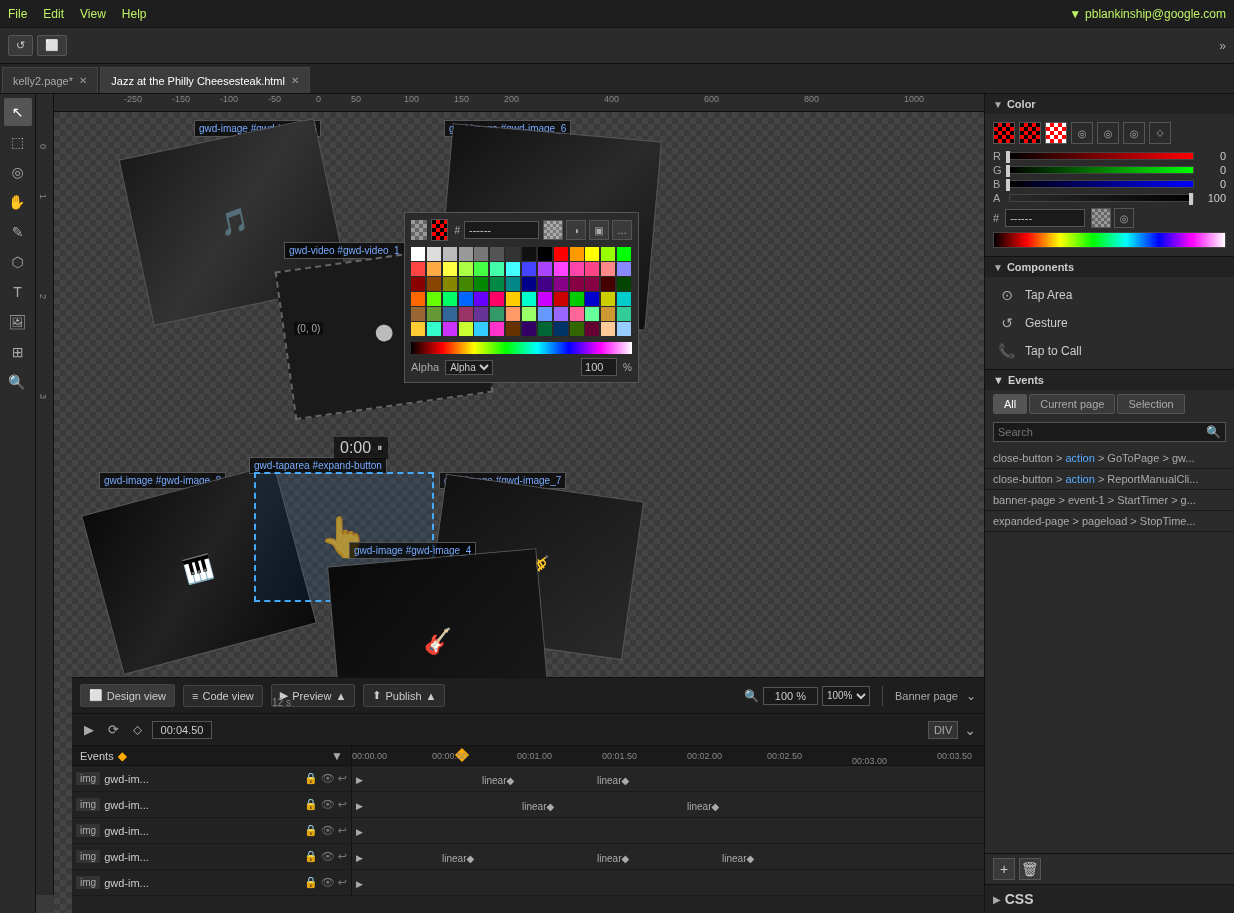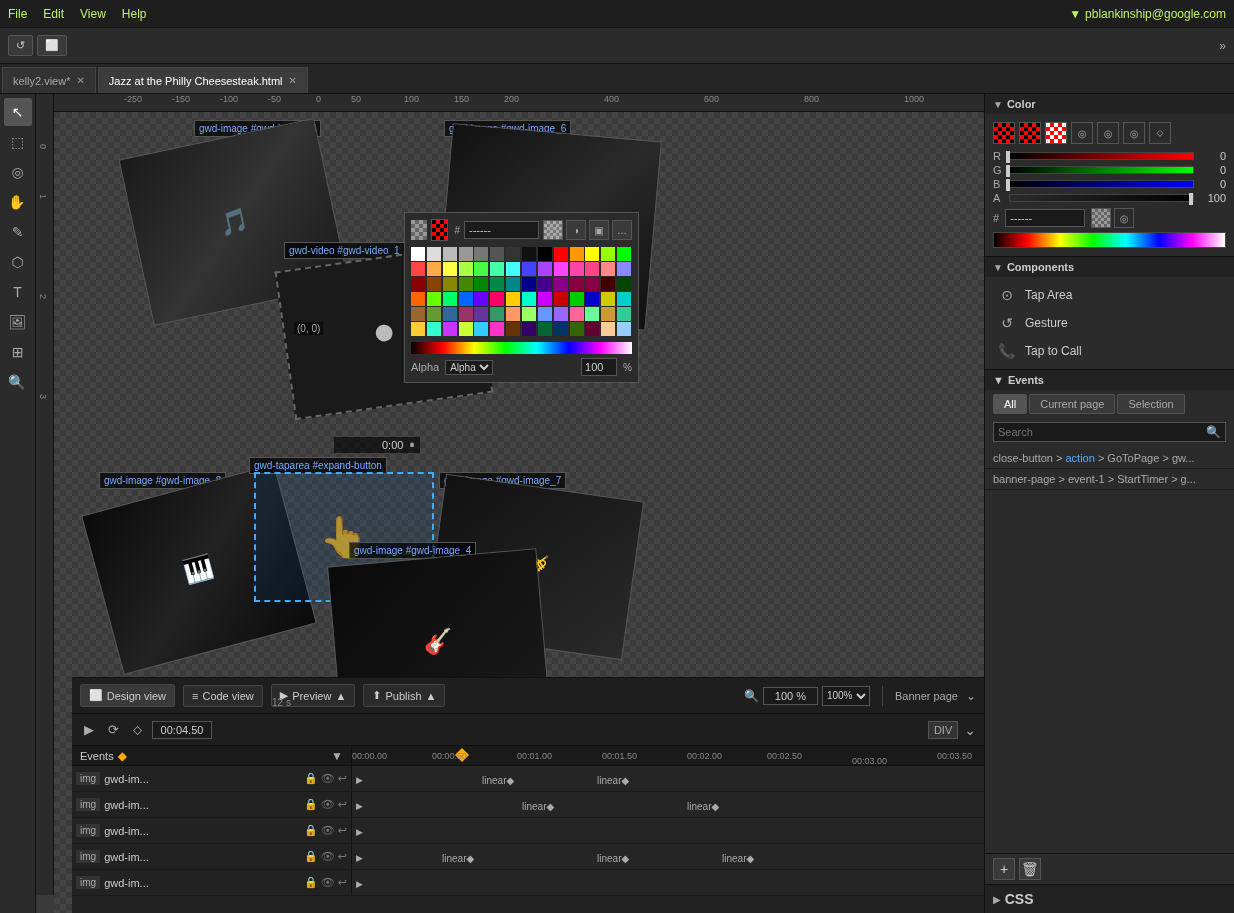--- a/index.html
+++ b/index.html
@@ -156,21 +156,21 @@
 
 <div class="toolbar">
   <button class="toolbar-btn">↺</button>
   <button class="toolbar-btn">⬜</button>
   <div class="toolbar-spacer"></div>
   <span class="toolbar-chevron">»</span>
 </div>
 
 <div class="tabs">
   <div class="tab">
-    <span>kelly2.view*</span>
+    <span>kelly2.page*</span>
     <span class="tab-close">✕</span>
   </div>
   <div class="tab active">
     <span>Jazz at the Philly Cheesesteak.html</span>
     <span class="tab-close">✕</span>
   </div>
 </div>
 
 <div class="main-layout">
 
@@ -235,21 +235,21 @@
 
       <div class="canvas-label" style="top:130px; left:230px;">
         gwd-video <a>#gwd-video_1</a>
       </div>
 
       <div style="position:absolute;top:145px;left:230px;width:200px;height:150px;background:#1a1a1a;border:2px dashed #666;display:flex;align-items:center;justify-content:center;transform:rotate(-8deg);">
         <div style="font-size:36px;color:#fff;opacity:0.7;">⏺</div>
       </div>
 
       <div style="position:absolute;top:325px;left:280px;display:flex;align-items:center;gap:6px;background:rgba(0,0,0,0.6);padding:2px 6px;z-index:5;">
-        <span style="font-size:11px;color:#ccc;margin-left:42px;">0:00</span>
+        <span style="font-size:16px;color:#ccc;">0:00</span>
         <span style="font-size:10px;color:#ccc;">⏸</span>
       </div>
 
       <div class="canvas-label" style="top:360px; left:45px;">
         gwd-image <a>#gwd-image_8</a>
       </div>
 
       <div style="position:absolute;top:375px;left:45px;width:200px;height:165px;background:#1a1a1a;transform:rotate(-15deg);border:1px solid #555;overflow:hidden;">
         <div style="width:100%;height:100%;background:linear-gradient(135deg,#0a0a0a,#222,#0a0a0a);display:flex;align-items:center;justify-content:center;color:#444;font-size:24px;">🎹</div>
       </div>
@@ -676,21 +676,27 @@
       <div class="events-search">
         <input type="text" placeholder="Search" style="">
         <span class="search-icon">🔍</span>
       </div>
 
       <div class="events-list">
         <div class="event-item">
           <span>close-button &gt; <span class="highlight">action</span> &gt; GoToPage &gt; gw...</span>
         </div>
         <div class="event-item">
+          <span>close-button &gt; <span class="highlight">action</span> &gt; ReportManualCli...</span>
+        </div>
+        <div class="event-item">
           <span>banner-page &gt; event-1 &gt; StartTimer &gt; g...</span>
+        </div>
+        <div class="event-item">
+          <span>expanded-page &gt; pageload &gt; StopTime...</span>
         </div>
       </div>
 
       <div class="events-actions">
         <div class="evt-action-btn">+</div>
         <div class="evt-action-btn">🗑</div>
       </div>
     </div>
 
     <div class="css-section">

